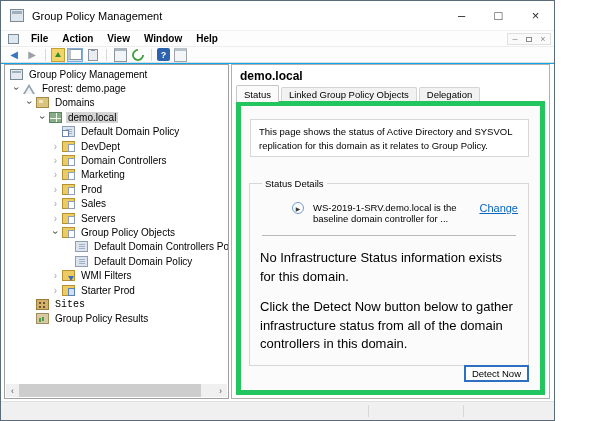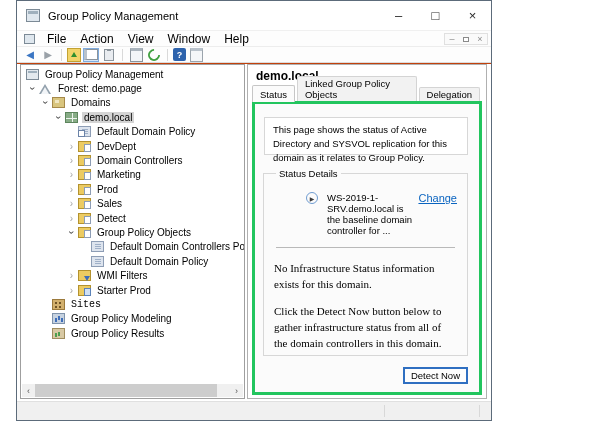--- a/index.html
+++ b/index.html
@@ -1,38 +1,38 @@
 <!DOCTYPE html>
 <html><head>
 <meta charset="utf-8">
 <style>
   * { box-sizing: border-box; margin: 0; padding: 0; }
   html,body { background:#fff; }
   body { font-family: "Liberation Sans", sans-serif; font-size: 10px; color:#000; }
 
-  .window { position:relative; width:476px; height:421px; background:#c2410c;
-            border:1px solid #5c6b7a; overflow:hidden;margin-left:16px; }
+  .window { position:relative; width:555px; height:421px; background:#0ea5e9;
+            border:1px solid #5c6b7a; overflow:hidden; }
 
   
   .titlebar { position:relative; height:30px; background:#fff; display:flex; align-items:center;
               border-bottom:1px solid #f0f0f0; }
   .app-icon { width:14px; height:13px; margin-left:9px; position:relative;
               background:#dfe7ee; border:1px solid #7c8a96; flex:none; }
   .app-icon::after { content:""; position:absolute; left:1px; top:1px; right:1px; height:3px; background:#9fb0bd; }
   .title-text { margin-left:8px; font-size:11px; }
   .cap-group { position:absolute; right:0; top:0; height:100%; display:flex; }
   .cap-btn { width:37px; height:100%; display:flex; align-items:center; justify-content:center;
              font-size:13px; color:#2b2b2b; cursor:default; }
 
   
   .menubar { position:relative; height:16px; display:flex; align-items:center;
              border-bottom:1px solid #ededed; background:#fdfdfd; }
   .menu-icon { width:11px; height:10px; margin-left:7px; background:#dfe7ee; border:1px solid #7c8a96; flex:none; }
   .menu-items { display:flex; margin-left:5px; }
-  .menu-item { padding:1px 7px; font-size:12px; }
+  .menu-item { padding:1px 7px; font-size:10px;font-weight:bold; }
   .mdi-group { position:absolute; right:3px; top:2px; height:12px; display:flex; align-items:center;
                border:1px solid #e0e0e0; background:#fafafa; }
   .mdi-btn { width:14px; height:100%; display:flex; align-items:center; justify-content:center;
              font-size:9px; color:#8a8a8a; }
   .mdi-restore-glyph { width:6px; height:5px; border:1px solid #8a8a8a; background:#fff; position:relative; }
 
   
   .toolbar { height:16px; display:flex; align-items:center; padding-left:4px;
              background:#fdfdfd; border-bottom:1px solid #dcdcdc; }
   .tb-sep { width:1px; height:12px; background:#d9d9d9; margin:0 4px; }
@@ -119,33 +119,33 @@
 
   
   .right-pane { position:absolute; left:230px; right:4px; top:0; bottom:2px;
                 border:1px solid #b0b0b0; background:#fff; }
   .pane-title { position:absolute; left:8px; top:4px; font-weight:bold; font-size:12px; }
   .tabs { position:absolute; left:4px; top:22px; right:4px; height:15px; display:flex; align-items:flex-end; }
   .tab { background:#f2f2f2; border:1px solid #d4d4d4; border-bottom:none; padding:1px 7px 2px;
          font-size:9.5px; margin-right:2px; border-radius:2px 2px 0 0; position:relative; z-index:1; }
   .tab.active { background:#fbfbfb; z-index:3; padding-top:3px; border-color:#c6c6c6; }
   .tab-page { position:absolute; left:4px; top:36px; right:4px; bottom:3px;
-              background:#fbfbfb; border:3px solid #22c55e; z-index:2; }
+              background:#fbfbfb; border:5px solid #22c55e; z-index:2; }
 
   .intro-box { position:absolute; left:9px; top:13px; right:11px; height:38px; background:#fff;
                border:1px solid #d7d7d7; font-size:9.5px; padding:5px 8px; line-height:1.45; }
-  .status-details { position:absolute; left:8px; top:64px; right:11px; height:188px;
+  .status-details { position:absolute; left:8px; top:72px; right:11px; height:188px;
                     border:1px solid #d7d7d7; padding:0 10px; }
   .status-details legend { font-size:9.5px; padding:0 3px; margin-left:2px; background:#fbfbfb; }
   .baseline-row { display:flex; align-items:flex-start; margin-top:13px; padding-left:32px; font-size:9.5px; }
   .status-icon { width:12px; height:12px; border:1px solid #6f9cd1; border-radius:50%; margin-right:9px;
                  display:inline-flex; align-items:center; justify-content:center; font-size:6px; color:#3a3a3a; flex:none; }
   .change-link { margin-left:auto; color:#0a64c0; text-decoration:underline; font-size:11px; white-space:nowrap; }
   .sd-sep { border:none; border-top:1px solid #b9b9b9; margin:11px 2px 13px; }
-  .sd-text { font-size:11px; line-height:1.45; margin-bottom:11px;font-family:Liberation Serif, serif; }
+  .sd-text { font-size:13px; line-height:1.45; margin-bottom:11px; }
   .detect-btn { position:absolute; right:11px; bottom:8px; min-width:60px; height:17px; font-size:9.5px;
                 font-family:"Liberation Sans", sans-serif; background:#fdfdfd; border:2px solid #2f6fc1;
                 display:flex; align-items:center; justify-content:center; padding:0 6px; }
 
   
   .statusbar { position:absolute; left:0; right:0; bottom:0; height:19px; background:#f0f0f0;
                border-top:1px solid #e0e0e0; }
   .sb-sep { position:absolute; top:3px; bottom:3px; width:1px; background:#d8d8d8; }
 </style>
 </head>
@@ -264,21 +264,21 @@
               <span class="g">›</span>
             </span>
             <span class="ti ti-ou"></span>
             <span class="tlabel">Sales</span>
           </div>
           <div class="trow" style="padding-left: 44px;">
             <span class="exp exp-right">
               <span class="g">›</span>
             </span>
             <span class="ti ti-ou"></span>
-            <span class="tlabel">Detect</span>
+            <span class="tlabel">Servers</span>
           </div>
           <div class="trow" style="padding-left: 44px;">
             <span class="exp exp-down">
               <span class="g">›</span>
             </span>
             <span class="ti ti-gpo-folder"></span>
             <span class="tlabel">Group Policy Objects</span>
           </div>
           <div class="trow" style="padding-left: 57px;">
             <span class="exp"></span>
@@ -301,25 +301,20 @@
             <span class="exp exp-right">
               <span class="g">›</span>
             </span>
             <span class="ti ti-starter"></span>
             <span class="tlabel">Starter Prod</span>
           </div>
           <div class="trow" style="padding-left: 18px; font-family: Liberation Mono, monospace;">
             <span class="exp"></span>
             <span class="ti ti-sites"></span>
             <span class="tlabel">Sites</span>
-          </div>
-          <div class="trow" style="padding-left: 18px;">
-            <span class="exp"></span>
-            <span class="ti ti-modeling"></span>
-            <span class="tlabel">Group Policy Modeling</span>
           </div>
           <div class="trow" style="padding-left: 18px;">
             <span class="exp"></span>
             <span class="ti ti-results"></span>
             <span class="tlabel">Group Policy Results</span>
           </div>
         </div>
       <div class="hscroll">
         <span class="hs-arrow">‹</span>
         <span class="hs-track">

